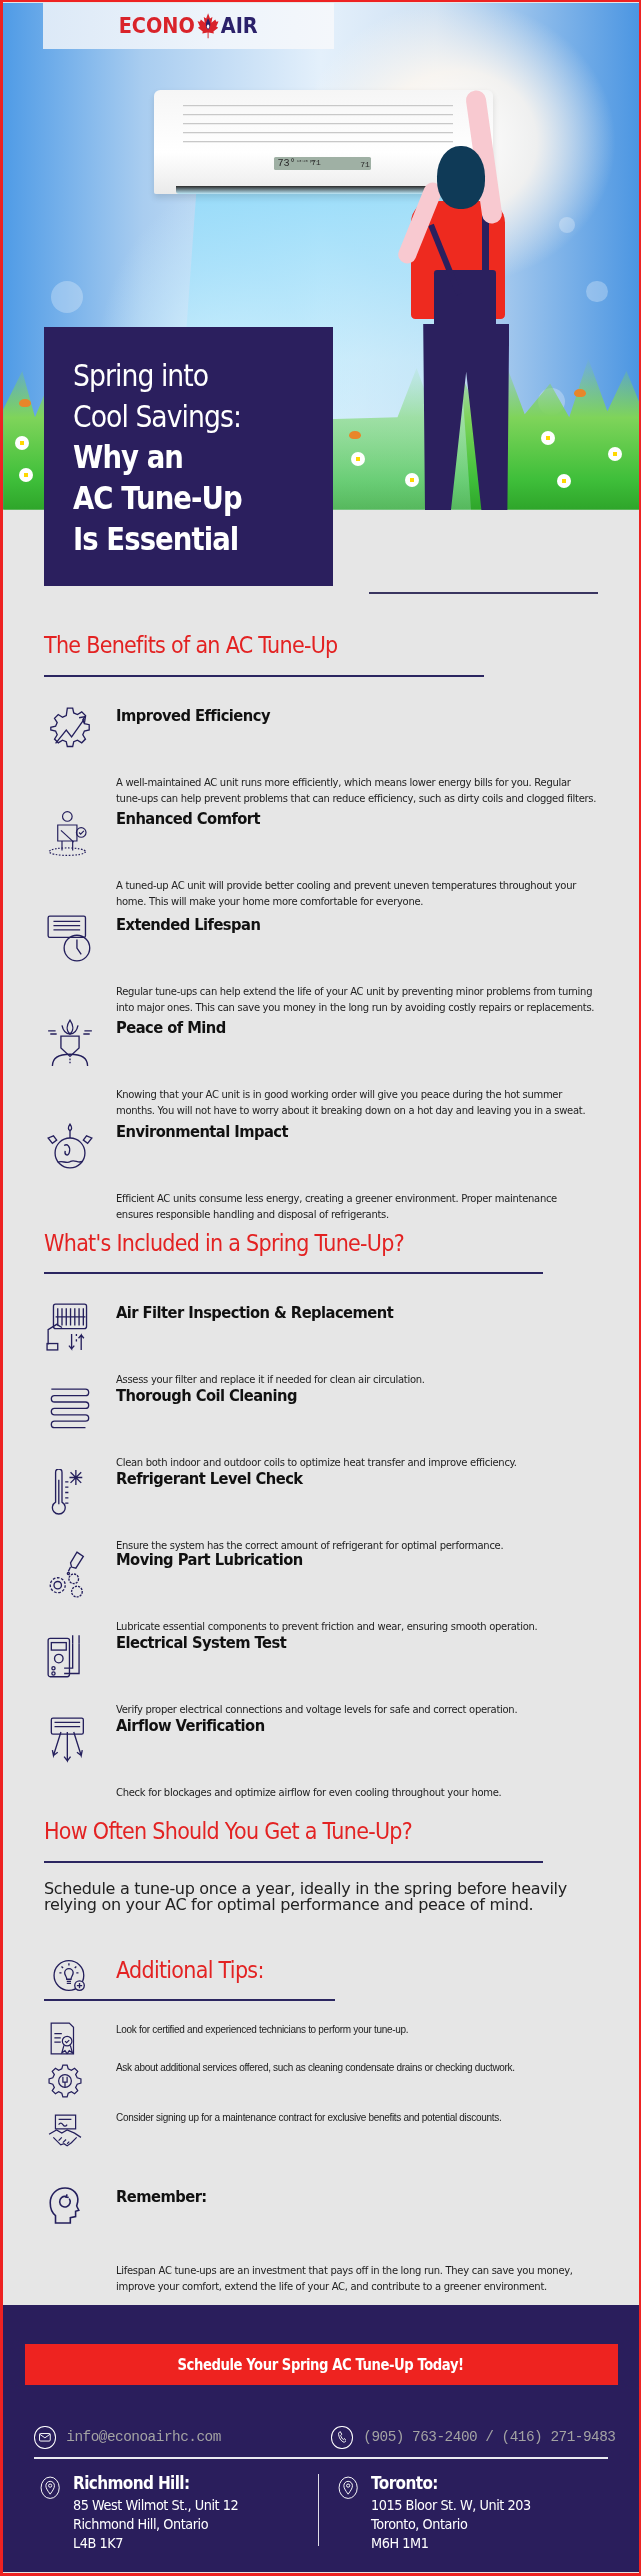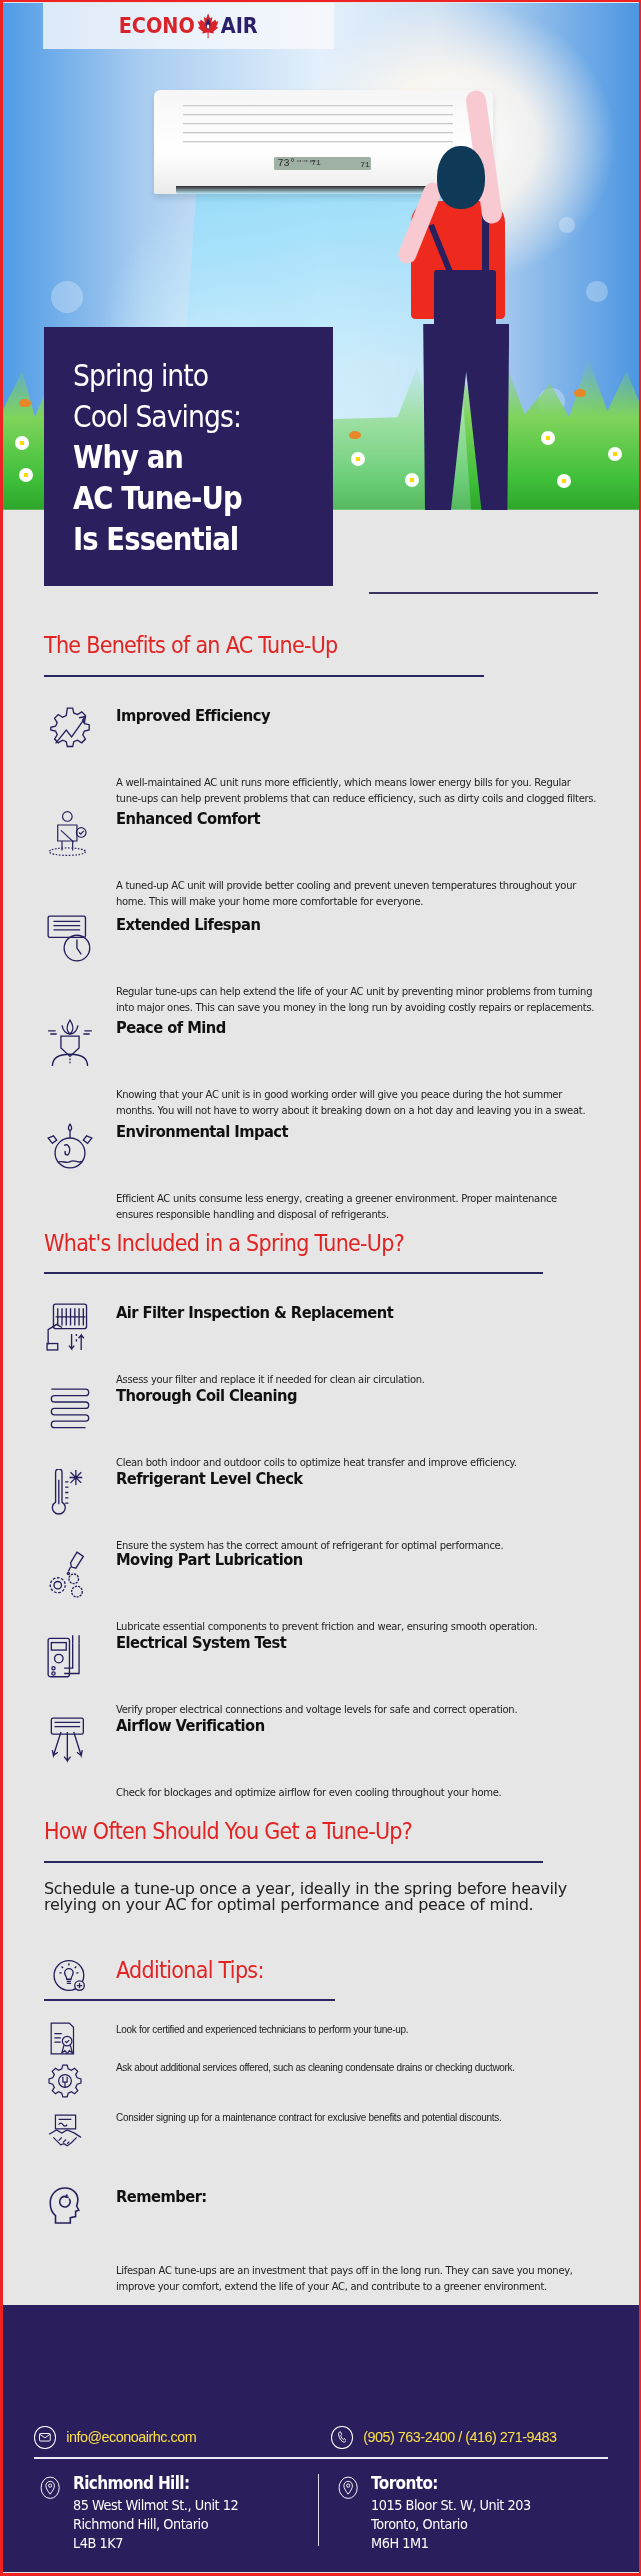--- a/index.html
+++ b/index.html
@@ -52,21 +52,21 @@
   .item .d { position: absolute; left: 72px; top: 25px; width: 481px; font-family: "DejaVu Sans", sans-serif; font-size: 10px; line-height: 16px; letter-spacing: -0.3px; color: #222; margin-top: 44px; }
   .plain { position: absolute; left: 44px; width: 540px; font-family: "DejaVu Sans", sans-serif; font-size: 16px; line-height: 15.5px; letter-spacing: -0.3px; color: #222; }
   .tip { position: absolute; left: 44px; width: 551px; }
   .tip .icon { position: absolute; left: 4.3px; top: 0; width: 34px; height: 34px; color: #241f5c; }
   .tip .d { position: absolute; left: 72px; top: 0; width: 481px; font-family: Liberation Sans, sans-serif; font-size: 10px; line-height: 15.5px; letter-spacing: -0.3px; color: #222; }
 
   
   .footer { position: absolute; left: 3.2px; top: 2305px; width: 636px; height: 267px; background: #2a1e5c; }
   .cta { position: absolute; left: 21.4px; top: 39px; width: 593px; height: 41px; background: #ee2320; color: #fff; display: flex; align-items: center; justify-content: center; font-family: "DejaVu Sans", sans-serif; font-weight: bold; font-size: 15px; letter-spacing: -0.5px; cursor: pointer; }
   .cta span { transform: scaleX(0.88); display: inline-block; }
-  .contact { position: absolute; top: 121px; display: flex; align-items: center; color: #fde047; font-family: Liberation Sans, sans-serif; font-size: 14.4px; letter-spacing: -0.5px; }
+  .contact { position: absolute; top: 121px; display: flex; align-items: center; color: #a3a3a3; font-family: Liberation Mono, monospace; font-size: 14.4px; letter-spacing: -0.5px; }
   .circle-icon { width: 21.4px; height: 22.5px; border: 1.1px solid #fff; border-radius: 50%; display: flex; align-items: center; justify-content: center; margin-right: 10.7px; }
   .f-rule { position: absolute; left: 31px; top: 152px; width: 574px; height: 1.6px; background: #e9e9f0; }
   .v-rule { position: absolute; left: 315px; top: 169px; width: 1.1px; height: 72px; background: #ffffff; opacity: 0.85; }
   .addr { position: absolute; top: 168px; color: #fff; font-family: "DejaVu Sans", sans-serif; }
   .addr .pin { position: absolute; left: 0; top: 3.2px; width: 20.3px; height: 23.5px; }
   .addr .at { position: absolute; left: 33px; top: 0; font-weight: bold; font-size: 17px; letter-spacing: -0.7px; white-space: nowrap; transform: scaleX(0.9); transform-origin: left; }
   .addr .al { position: absolute; left: 33px; font-size: 14px; letter-spacing: -0.5px; white-space: nowrap; transform: scaleX(0.92); transform-origin: left; }
 </style>
 </head>
 <body>
@@ -332,20 +332,23 @@
   <svg class="icon" style="left:5.3px;width:31px;height:37px;" viewBox="0 0 58 70" fill="none" stroke="currentColor" stroke-width="3">
     <path d="M30 2 C46 2 56 14 54 28 L52 36 L56 44 L50 46 L50 56 L40 58 L40 68 L12 68 L12 54 C4 48 2 38 2 30 C2 14 14 2 30 2Z"></path>
     <path d="M38 22 a10 10 0 1 1 -6 -4"></path>
       <path d="M34 14l-2 5 5 1"></path>
   </svg>
   <div class="t" style="top:0;">Remember:</div>
   <div class="d" style="top:32px;">Lifespan AC tune-ups are an investment that pays off in the long run. They can save you money, improve your comfort, extend the life of your AC, and contribute to a greener environment.</div>
 </div>
 
 <div class="footer">
+  <div class="cta">
+    <span>Schedule Your Spring AC Tune-Up Today!</span>
+  </div>
 
   <div class="contact" style="left:31px;">
     <div class="circle-icon">
       <svg width="11.8" height="8.6" viewBox="0 0 22 16" fill="none" stroke="#fff" stroke-width="1.8">
           <rect x="1" y="1" width="20" height="14" rx="2"></rect>
           <path d="M1 2l10 7 10-7"></path>
         </svg>
     </div>
     <span>info@econoairhc.com</span>
   </div>

